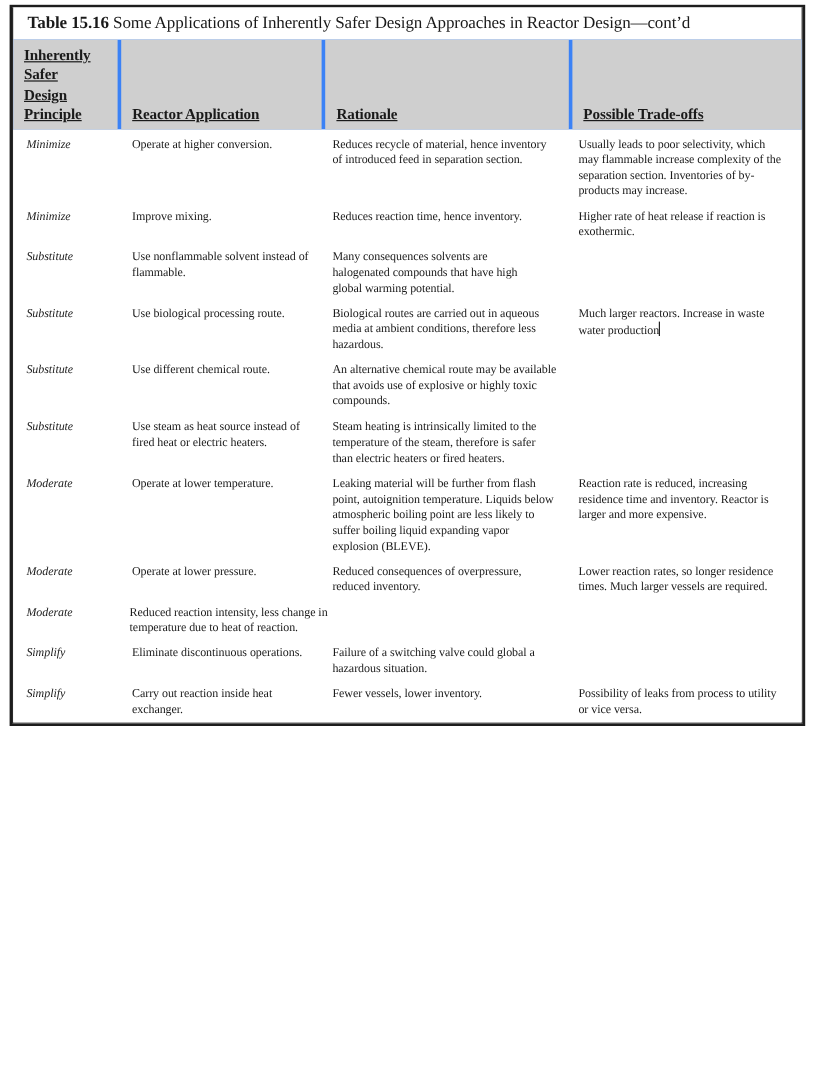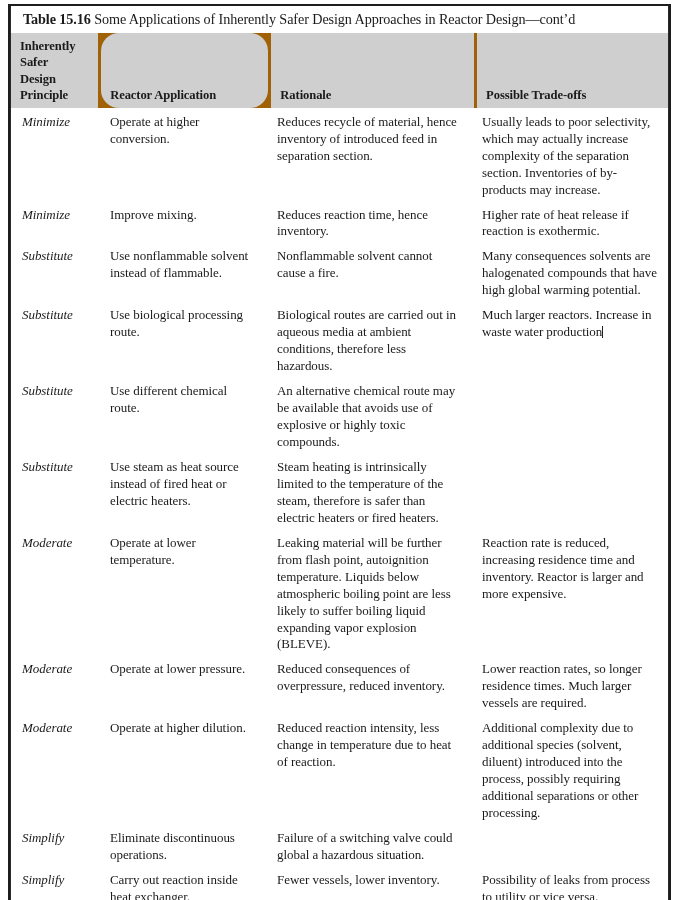--- a/index.html
+++ b/index.html
@@ -44,60 +44,61 @@
     white-space: nowrap;
     letter-spacing: -0.1px;
   }
   .caption .cap-strong {
     font-weight: bold;
   }
 
   
   .thead {
     display: flex;
-    background: #a16207;
+    background: #3b82f6;
+    text-decoration: underline;
   }
   .th {
     background: #cfcfcf;
     font-weight: bold;
     font-size: 12.6px;
     line-height: 1.28;
     box-sizing: border-box;
     padding: 6px 8px 5px 9px;
     display: flex;
     align-items: flex-end;
     min-height: 74px;
     letter-spacing: -0.1px;
   }
   
   .th + .th { margin-left: 3px; }
 
   .c1 { width: 88px; }
-  .c2 { width: 169px; border-radius: 18px; }
+  .c2 { width: 169px; }
   .c3 { width: 205px; }
   .c4 { width: 193px; }
 
   .th.c1 {
     align-items: flex-start;
     white-space: pre-line;
     padding-top: 5px;
   }
 
   
   .tbody {
     background: #ffffff;
     padding-top: 2px;
   }
   .tr {
     display: flex;
     align-items: flex-start;
   }
   .td {
     box-sizing: border-box;
-    font-size: 13px;
+    font-size: 10px;
     line-height: 1.305;
     padding: 4px 9px 4px 9px;
     letter-spacing: -0.05px;
   }
   .td.c1 {
     font-style: italic;
     padding-left: 11px;
     padding-right: 4px;
   }
   .td.c2 { padding-left: 11px; }
@@ -131,32 +132,31 @@
       <div class="th c2">Reactor Application</div>
       <div class="th c3">Rationale</div>
       <div class="th c4">Possible Trade-offs</div>
     </div>
 
     <div class="tbody" id="tbody">
         <div class="tr">
           <div class="td c1">Minimize</div>
           <div class="td c2">Operate at higher conversion.</div>
           <div class="td c3">Reduces recycle of material, hence inventory of introduced feed in separation section.</div>
-          <div class="td c4">Usually leads to poor selectivity, which may actually increase complexity of the separation section. Inventories of by-products may increase.</div>
+          <div class="td c4">Usually leads to poor selectivity, which may flammable increase complexity of the separation section. Inventories of by-products may increase.</div>
         </div>
         <div class="tr">
           <div class="td c1">Minimize</div>
           <div class="td c2">Improve mixing.</div>
           <div class="td c3">Reduces reaction time, hence inventory.</div>
           <div class="td c4">Higher rate of heat release if reaction is exothermic.</div>
         </div>
         <div class="tr">
           <div class="td c1">Substitute</div>
           <div class="td c2">Use nonflammable solvent instead of flammable.</div>
-          <div class="td c3">Nonflammable solvent cannot cause a fire.</div>
           <div class="td c4">Many consequences solvents are halogenated compounds that have high global warming potential.</div>
         </div>
         <div class="tr">
           <div class="td c1">Substitute</div>
           <div class="td c2">Use biological processing route.</div>
           <div class="td c3">Biological routes are carried out in aqueous media at ambient conditions, therefore less hazardous.</div>
           <div class="td c4">Much larger reactors. Increase in waste water production<span class="caret"></span></div>
         </div>
         <div class="tr">
           <div class="td c1">Substitute</div>
@@ -176,23 +176,21 @@
           <div class="td c4">Reaction rate is reduced, increasing residence time and inventory. Reactor is larger and more expensive.</div>
         </div>
         <div class="tr">
           <div class="td c1">Moderate</div>
           <div class="td c2">Operate at lower pressure.</div>
           <div class="td c3">Reduced consequences of overpressure, reduced inventory.</div>
           <div class="td c4">Lower reaction rates, so longer residence times. Much larger vessels are required.</div>
         </div>
         <div class="tr">
           <div class="td c1">Moderate</div>
-          <div class="td c2">Operate at higher dilution.</div>
           <div class="td c3">Reduced reaction intensity, less change in temperature due to heat of reaction.</div>
-          <div class="td c4">Additional complexity due to additional species (solvent, diluent) introduced into the process, possibly requiring additional separations or other processing.</div>
         </div>
         <div class="tr">
           <div class="td c1">Simplify</div>
           <div class="td c2">Eliminate discontinuous operations.</div>
           <div class="td c3">Failure of a switching valve could global a hazardous situation.</div>
           <div class="td c4"></div>
         </div>
         <div class="tr">
           <div class="td c1">Simplify</div>
           <div class="td c2">Carry out reaction inside heat exchanger.</div>

